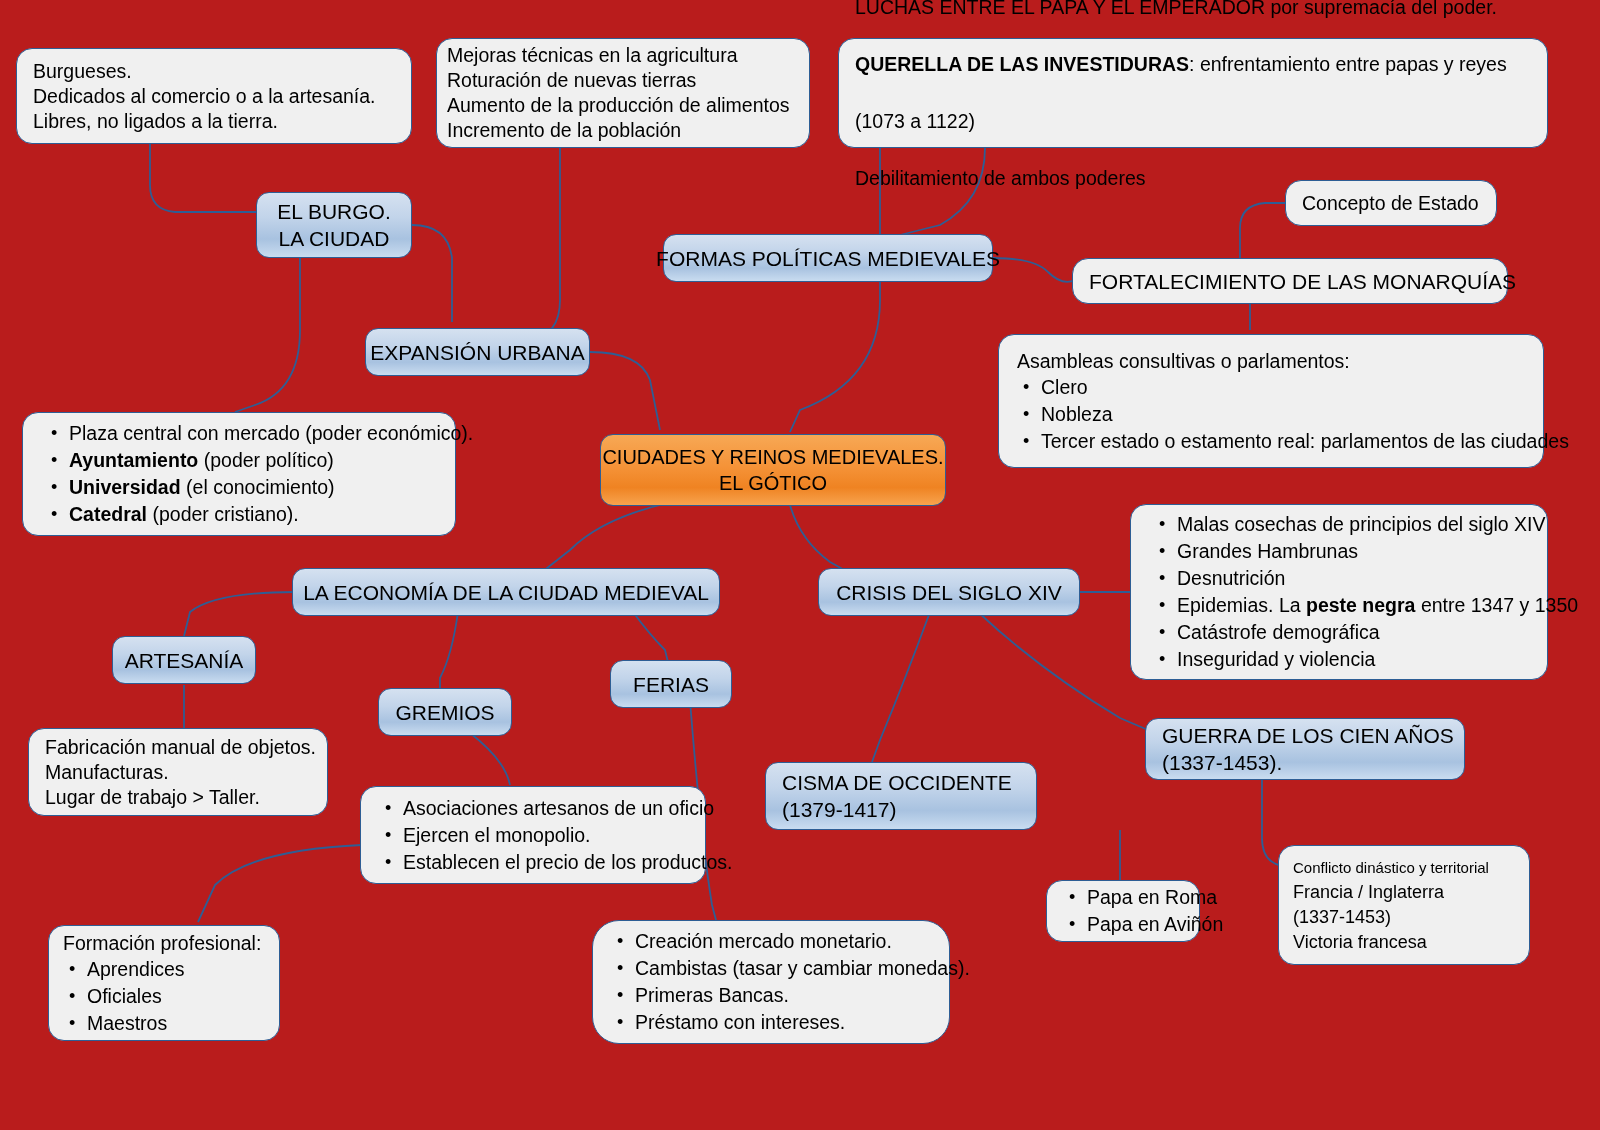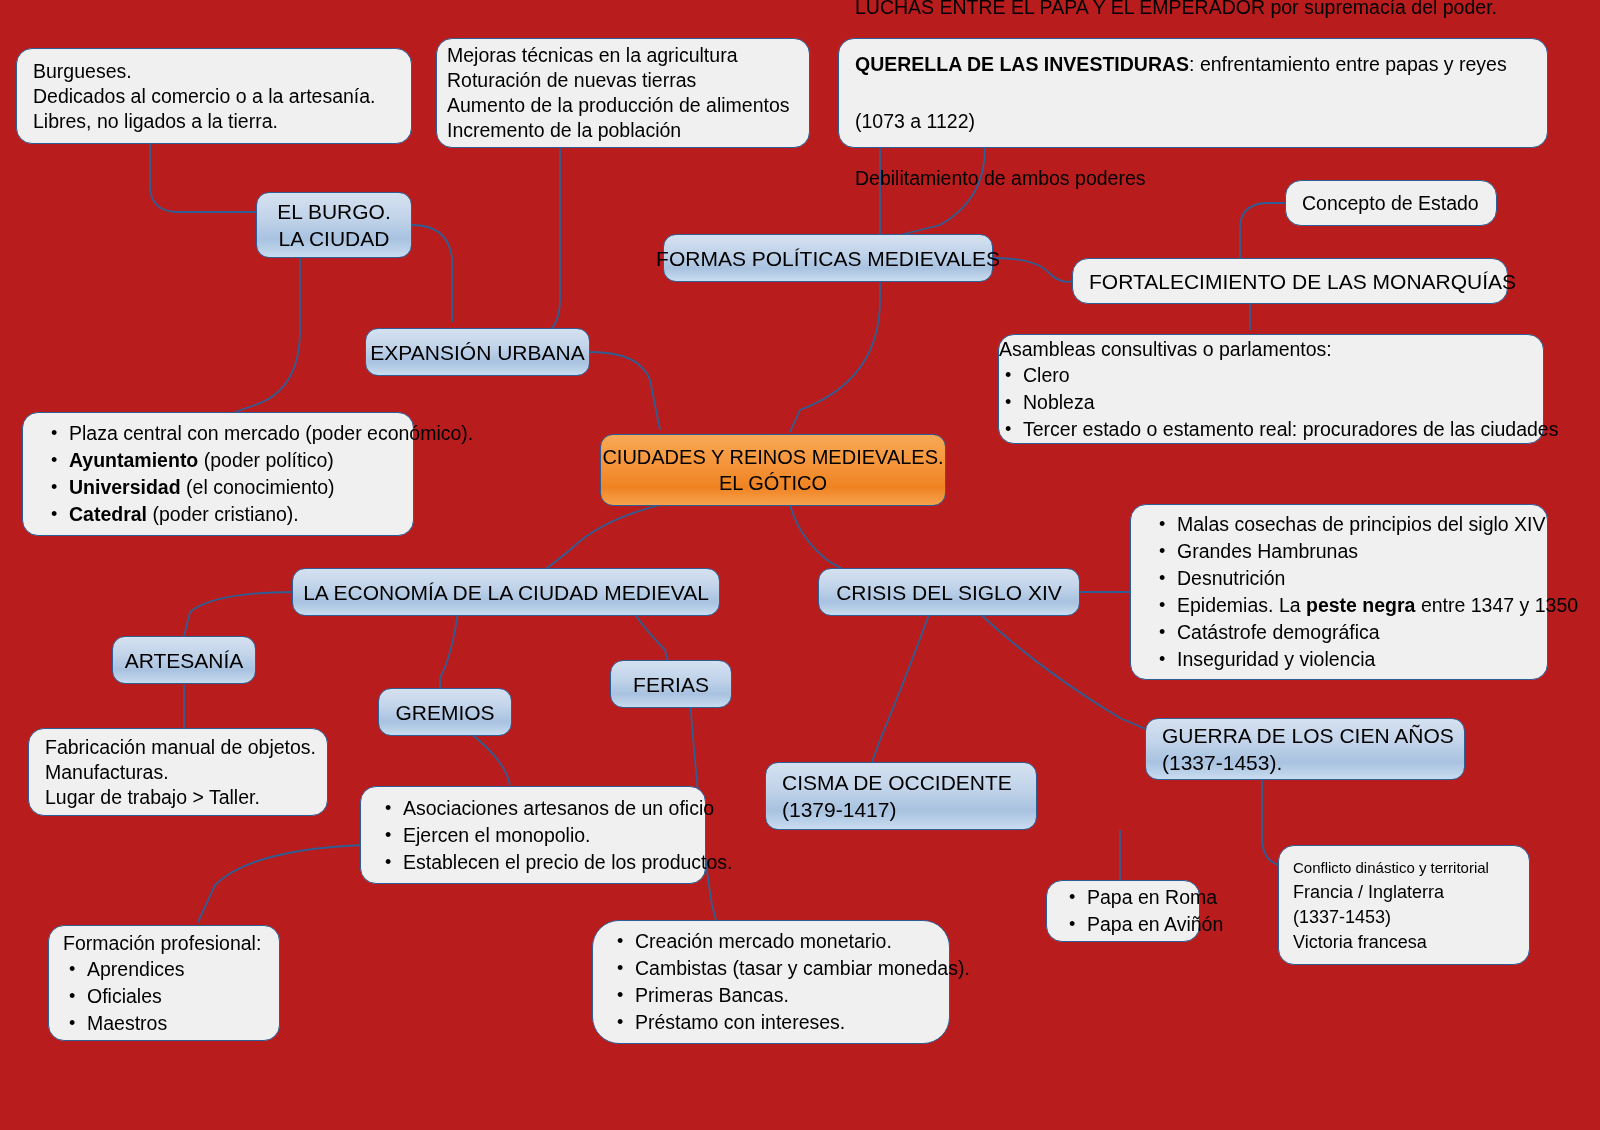--- a/index.html
+++ b/index.html
@@ -180,30 +180,30 @@
   </div>
 
   <div class="node plain" style="left:1072px; top:258px; width:436px; height:46px; padding:6px 16px;">
     <span class="tline" style="font-size:21px;">FORTALECIMIENTO DE LAS MONARQUÍAS</span>
   </div>
 
   <div class="node blue" style="left:365px; top:328px; width:225px; height:48px;">
     <span class="tline">EXPANSIÓN URBANA</span>
   </div>
 
-  <div class="node plain" style="left:998px; top:334px; width:546px; height:110px; padding:12px 0;">
+  <div class="node plain" style="left:998px; top:334px; width:546px; height:134px; padding:12px 18px;">
     <span class="tline hdr">Asambleas consultivas o parlamentos:</span>
     <ul class="bl">
       <li>Clero</li>
       <li>Nobleza</li>
-      <li>Tercer estado o estamento real: procuradores de las ciudades</li>
-    </ul>
-  </div>
-
-  <div class="node plain" style="left:22px; top:412px; width:392px; height:124px; padding:10px 18px;">
+      <li>Tercer estado o estamento real: parlamentos de las ciudades</li>
+    </ul>
+  </div>
+
+  <div class="node plain" style="left:22px; top:412px; width:434px; height:124px; padding:10px 18px;">
     <ul class="bl" style="padding-left:26px;">
       <li><b></b><span>Plaza central con mercado (poder económico).</span></li>
       <li><b>Ayuntamiento</b><span> (poder político)</span></li>
       <li><b>Universidad</b><span> (el conocimiento)</span></li>
       <li><b>Catedral</b><span> (poder cristiano).</span></li>
     </ul>
   </div>
 
   <div class="node orange" style="left:600px; top:434px; width:346px; height:72px;">
     <span class="tline">CIUDADES Y REINOS MEDIEVALES.</span>

